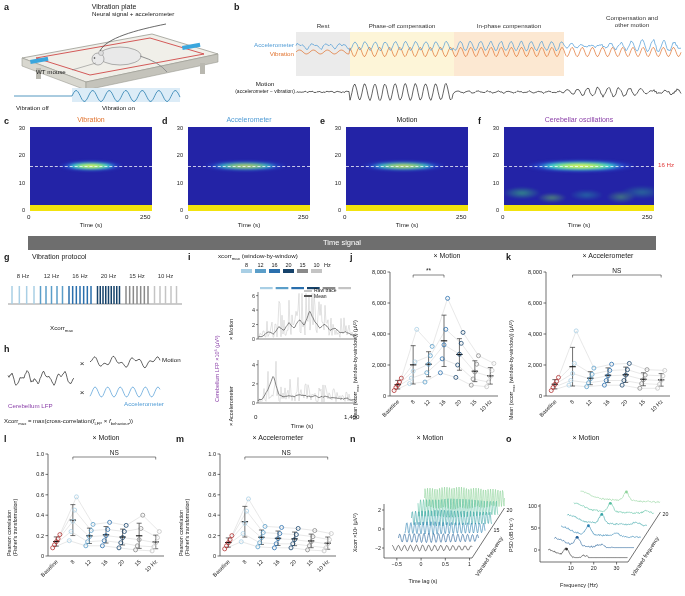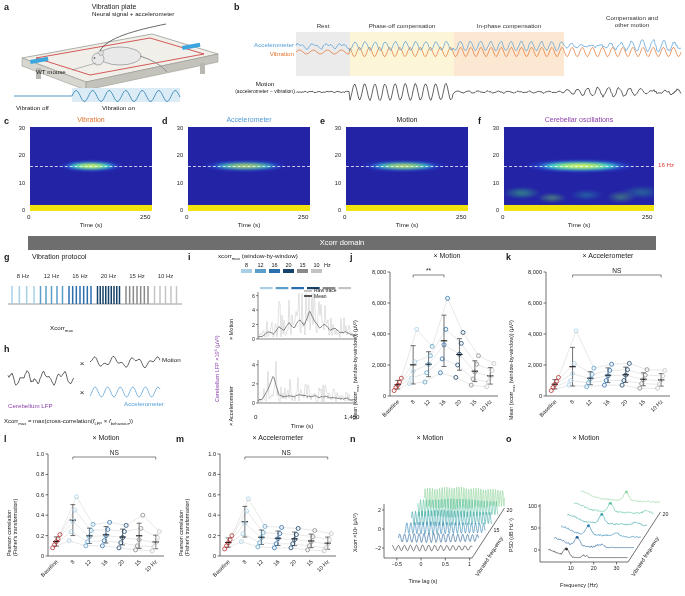--- a/index.html
+++ b/index.html
@@ -159,21 +159,21 @@
         <span style="position: absolute; right: 3px; font-size: 5.6px; top: 52.6px;">10</span>
         <span style="position: absolute; right: 3px; font-size: 5.6px; top: 79.9px;">0</span>
       </div>
     <span class="t" id="marker-f" style="left: 180px; top: 45px; color: rgb(224, 58, 58);">16 Hz</span>
     <span class="t" style="left:23px;top:97px">0</span>
     <span class="t" style="left:164px;top:97px">250</span>
     <span class="t tc" style="left:26px;top:105px;width:150px">Time (s)</span>
   </section>
 
   <div class="panel" style="left:28px;top:236px;width:628px;height:14px;background:#6e6e6e">
-    <div style="color:#fff;font-size:7.5px;text-align:center;line-height:14px">Xcorr domain</div>
+    <div style="color:#fff;font-size:7.5px;text-align:center;line-height:14px">Time signal</div>
   </div>
 
   <section class="panel" style="left:4px;top:252px;width:182px;height:92px">
     <span class="plab">g</span>
     <span class="t t7" style="left:28px;top:1px">Vibration protocol</span>
     <svg id="svg-g" style="left:2px;top:12px" width="178" height="46">
         <line x1="2" y1="40" x2="176" y2="40" stroke="#555" stroke-width="0.6"></line>
         <line x1="6" y1="22" x2="6" y2="40" stroke="#a9cfe5" stroke-width="1.5"></line>
         <line x1="13.333333333333332" y1="22" x2="13.333333333333332" y2="40" stroke="#a9cfe5" stroke-width="1.5"></line>
         <line x1="20.666666666666664" y1="22" x2="20.666666666666664" y2="40" stroke="#a9cfe5" stroke-width="1.5"></line>

